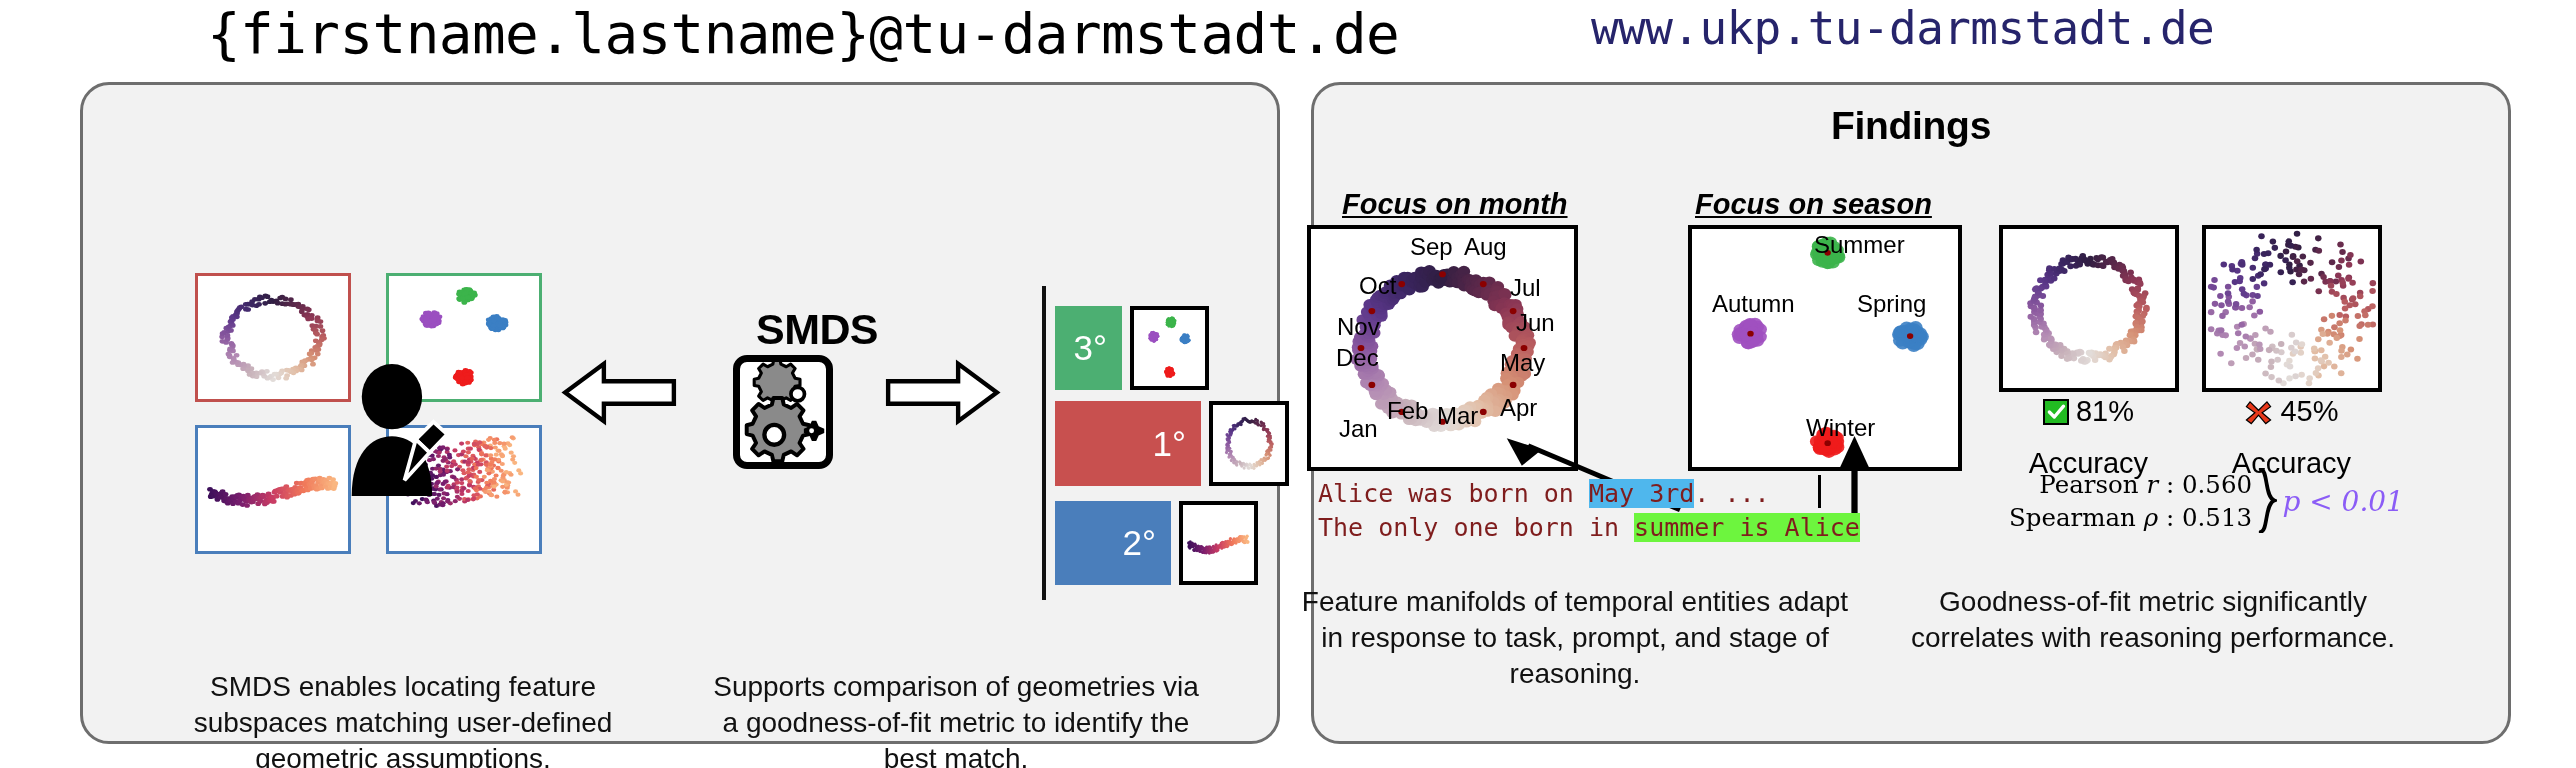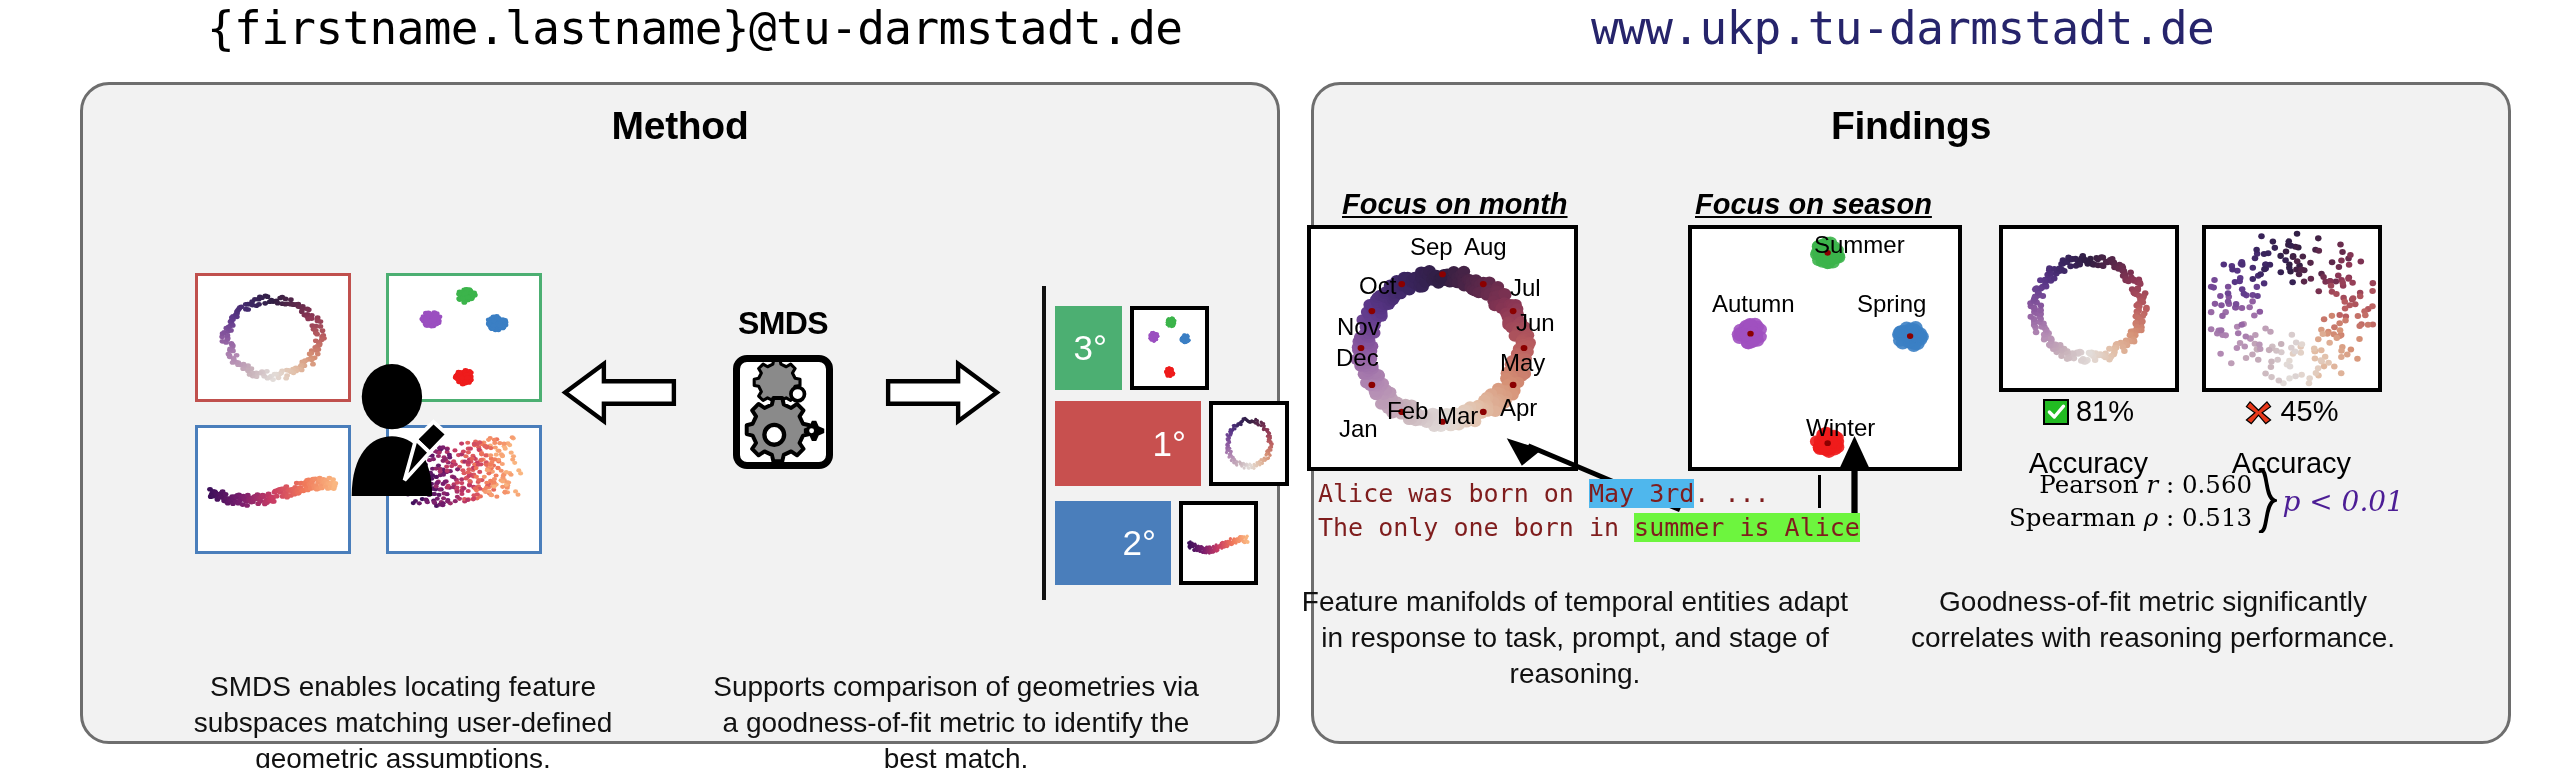--- a/index.html
+++ b/index.html
@@ -11,21 +11,21 @@
     position:relative;
   }
   
   #header{
     position:absolute;left:0;top:0;width:2576px;height:88px;
     display:flex;align-items:center;
   }
   #email{
     position:absolute;left:207px;top:1.3px;
     font-family:"DejaVu Sans Mono","Liberation Mono",monospace;
-    font-size:46px;color:#000;letter-spacing:-0.6px;white-space:nowrap;
+    font-size:56px;color:#000;letter-spacing:-0.6px;white-space:nowrap;
   }
   #website{
     position:absolute;left:1591px;top:1.3px;
     font-family:"DejaVu Sans Mono","Liberation Mono",monospace;
     font-size:46px;color:#26246b;letter-spacing:-0.6px;white-space:nowrap;
   }
 
   
   .panel{
     position:absolute;top:82px;height:662px;
@@ -52,22 +52,22 @@
 
   
   #person-icon{position:absolute;left:256px;top:279px;width:126px;height:132px;}
 
   
   #arrow-left{position:absolute;left:477px;top:270px;width:119px;height:75px;}
   #arrow-right{position:absolute;left:800px;top:270px;width:119px;height:75px;}
 
   
   #smds-label{
-    position:absolute;left:612px;top:220px;width:176px;text-align:center;
-    font-size:32px;font-weight:bold;color:#000;letter-spacing:-0.6px;
+    position:absolute;left:646px;top:220px;width:176px;text-align:center;
+    font-size:43px;font-weight:bold;color:#000;letter-spacing:-0.6px;
   }
   #smds-box{
     position:absolute;left:650px;top:270px;width:100px;height:114px;
     border:7px solid #000;border-radius:14px;background:#fff;box-sizing:border-box;
   }
   #smds-box svg{display:block;}
 
   
   #rank-axis{position:absolute;left:959px;top:201px;width:4.4px;height:314px;background:#111;}
 
@@ -132,37 +132,36 @@
 
   
   #stats-block{position:absolute;left:2009px;top:468px;display:flex;align-items:center;}
   .stats-lines{
     font-family:"DejaVu Serif","Liberation Serif",serif;font-size:24.5px;line-height:1.32;
     color:#000;text-align:right;
   }
   .stats-lines i{font-style:italic;}
   #brace{margin:0 5px 0 6.3px;}
   #pvalue{
-    font-family:"DejaVu Serif","Liberation Serif",serif;font-size:28px;font-style:italic;color:#4c1d95;
+    font-family:"DejaVu Serif","Liberation Serif",serif;font-size:28px;font-style:italic;color:#8b5cf6;
   }
 
   
   #find-arrow-1{position:absolute;left:1503px;top:433px;width:182px;height:82px;}
   #find-arrow-2{position:absolute;left:1817px;top:433px;width:75px;height:82px;}
 </style>
 </head>
 <body>
 
 <div id="header">
   <div id="email">{firstname.lastname}@tu-darmstadt.de</div>
   <div id="website">www.ukp.tu-darmstadt.de</div>
 </div>
 
 <div class="panel" id="panel-method">
-  <div class="panel-title">Method</div>
 
   <div class="scatterbox" id="m-plot-1">
     <svg viewBox="0 0 100 100" preserveAspectRatio="none">
         <g id="gen-ring-a">
           <circle cx="50.00" cy="20.77" r="1.9" fill="rgb(48,30,66)"></circle>
           <circle cx="51.09" cy="20.55" r="1.9" fill="rgb(51,31,67)"></circle>
           <circle cx="52.21" cy="20.10" r="1.9" fill="rgb(54,31,67)"></circle>
           <circle cx="53.11" cy="22.07" r="1.9" fill="rgb(57,32,68)"></circle>
           <circle cx="54.78" cy="17.89" r="1.9" fill="rgb(60,33,68)"></circle>
           <circle cx="56.13" cy="17.20" r="1.9" fill="rgb(63,34,69)"></circle>

